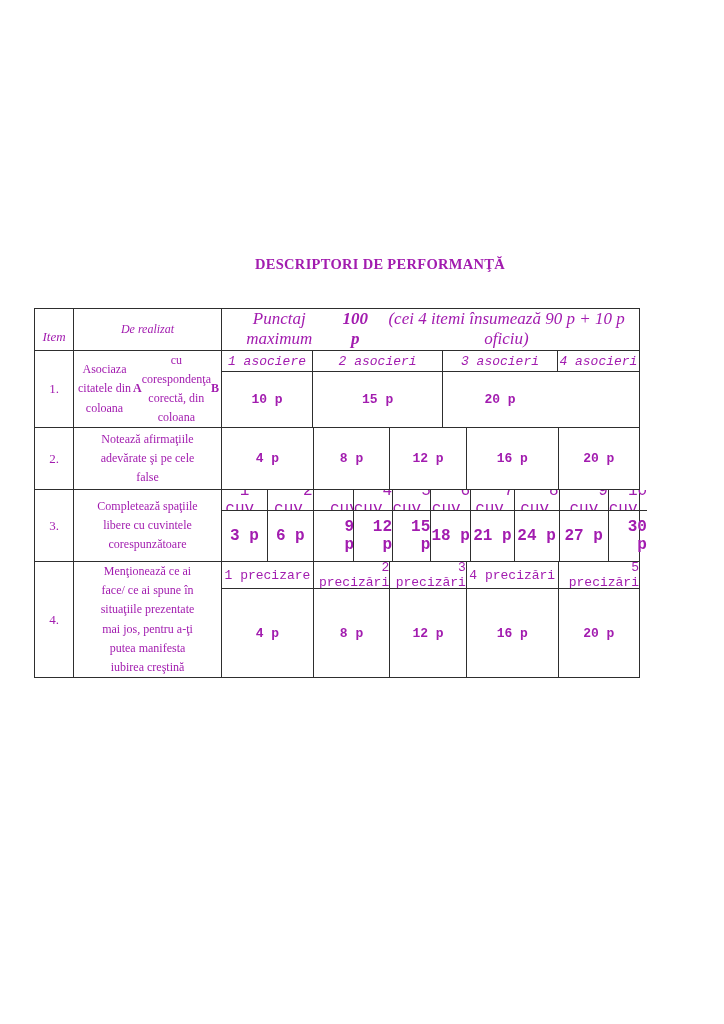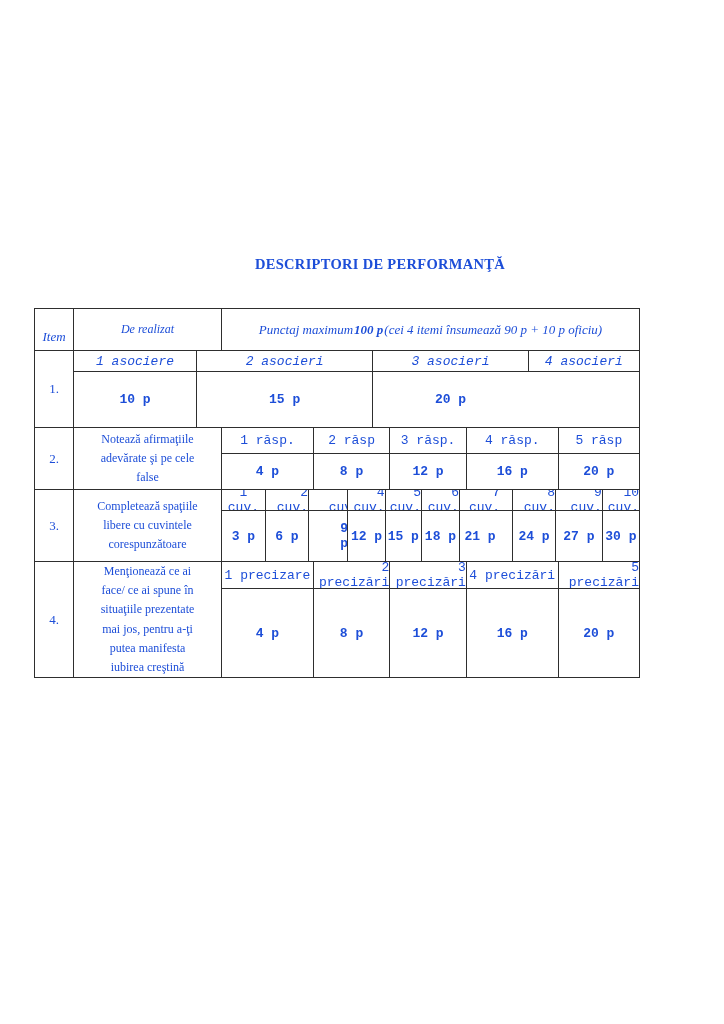--- a/index.html
+++ b/index.html
@@ -1,20 +1,20 @@
 <!DOCTYPE html>
 <html><head>
 <meta charset="utf-8">
 <style>
   * { margin:0; padding:0; box-sizing:border-box; }
   html,body { background:#e9e9e9; }
   body { font-family:"Liberation Serif", serif; }
   .page {
     position:relative; width:724px; height:1024px; background:#ffffff;
-    color:#1d4ed8; overflow:hidden; margin:0 auto;
+    color:#a21caf; overflow:hidden; margin:0 auto;
   }
   .doc-title {
     position:absolute; top:256px; left:36px; width:688px;
     text-align:center; font-weight:bold; font-size:14.5px; letter-spacing:0.3px;
   }
   .perf-table {
     position:absolute; top:308px; left:34px; width:606px;
     border:1px solid #2e2e2e; background:#fff;
   }
   .row { display:flex; width:100%; }
@@ -26,36 +26,36 @@
   }
   .c-item.hdr { font-style:italic; align-items:flex-end; padding-bottom:5px; }
   .c-task {
     width:148px; flex:0 0 148px; border-right:1px solid #2e2e2e;
     display:flex; align-items:center; justify-content:center;
     text-align:center; font-size:12px; line-height:19.2px;
     white-space:pre-line; padding:0 2px;
   }
   .c-task.hdr { font-style:italic; }
   .c-punctaj-hdr {
-    flex:1; display:flex; align-items:center; justify-content:center;
-    font-style:italic; font-size:13px; text-align:center;
+    flex:1; display:flex; align-items:flex-start; justify-content:center;
+    font-style:italic; font-size:17px; text-align:center;
   }
   .c-punctaj-hdr b { font-style:italic; padding:0 1px; }
   .c-score { flex:1; display:flex; flex-direction:column;font-family:Liberation Mono, monospace; }
   .band { display:flex; width:100%; }
   .band-labels { border-bottom:1px solid #2e2e2e; }
   .band-values { flex:1; }
   .sc {
     display:flex; align-items:center; justify-content:center;
     font-size:13px; text-align:center; overflow:hidden;
   }
   .sc + .sc { border-left:1px solid #2e2e2e;text-align:right; }
   .band-values .sc { font-weight:bold; }
   .lbl-italic .sc { font-style:italic; }
-  .small .sc { font-size:13px; }
+  .small .sc { font-size:16px; }
 
   
   .row-hdr { height:41px; }
   .row-1 { height:77px; }
   .row-2 { height:62px; }
   .row-3 { height:72px; }
   .row-4 { height:116px; }
   .row-1 .band-labels { height:21px; }
   .row-2 .band-labels { height:26px; }
   .row-3 .band-labels { height:21px; }
@@ -73,21 +73,21 @@
   .cols-5 .sc:nth-child(4){ width:22.0%; }
   .cols-5 .sc:nth-child(5){ width:19.5%; }
 
   .cols-10 .sc:nth-child(1){ width:10.6%; }
   .cols-10 .sc:nth-child(2){ width:10.7%; }
   .cols-10 .sc:nth-child(3){ width:9.5%;padding-left:32px; }
   .cols-10 .sc:nth-child(4){ width:9.2%; }
   .cols-10 .sc:nth-child(5){ width:9.0%; }
   .cols-10 .sc:nth-child(6){ width:9.4%; }
   .cols-10 .sc:nth-child(7){ width:10.2%; }
-  .cols-10 .sc:nth-child(8){ width:10.6%;margin-left:12px; }
+  .cols-10 .sc:nth-child(8){ width:10.6%; }
   .cols-10 .sc:nth-child(9){ width:11.6%; }
   .cols-10 .sc:nth-child(10){ width:9.2%; }
 </style>
 </head>
 <body>
 
 <div class="page">
 
   <div class="doc-title">DESCRIPTORI DE PERFORMANŢĂ</div>
 
@@ -98,20 +98,24 @@
       <div class="c-task hdr">De realizat</div>
       <div class="c-punctaj-hdr">
         <span>Punctaj maximum </span>
           <b>100 p</b>
           <span> (cei 4 itemi însumează 90 p + 10 p oficiu)</span>
       </div>
     </div>
 
     <div class="row row-1">
       <div class="c-item">1.</div>
+      <div class="c-task"><span>Asociaza citatele din
+coloana </span><b>A</b><span> cu
+corespondenţa
+corectă, din coloana </span><b>B</b></div>
       <div class="c-score">
         <div class="band band-labels cols-4 lbl-italic">
           <div class="sc">1 asociere</div>
           <div class="sc">2 asocieri</div>
           <div class="sc">3 asocieri</div>
           <div class="sc">4 asocieri</div>
         </div>
         <div class="band band-values cols-4">
           <div class="sc">10 p</div>
           <div class="sc">15 p</div>
@@ -119,27 +123,20 @@
         </div>
       </div>
     </div>
 
     <div class="row row-2">
       <div class="c-item">2.</div>
       <div class="c-task">Notează afirmaţiile
 adevărate şi pe cele
 false</div>
       <div class="c-score">
-        <div class="band band-labels cols-5">
-          <div class="sc">1 răsp.</div>
-          <div class="sc">2 răsp</div>
-          <div class="sc">3 răsp.</div>
-          <div class="sc">4 răsp.</div>
-          <div class="sc">5 răsp</div>
-        </div>
         <div class="band band-values cols-5">
           <div class="sc">4 p</div>
           <div class="sc">8 p</div>
           <div class="sc">12 p</div>
           <div class="sc">16 p</div>
           <div class="sc">20 p</div>
         </div>
       </div>
     </div>
 

